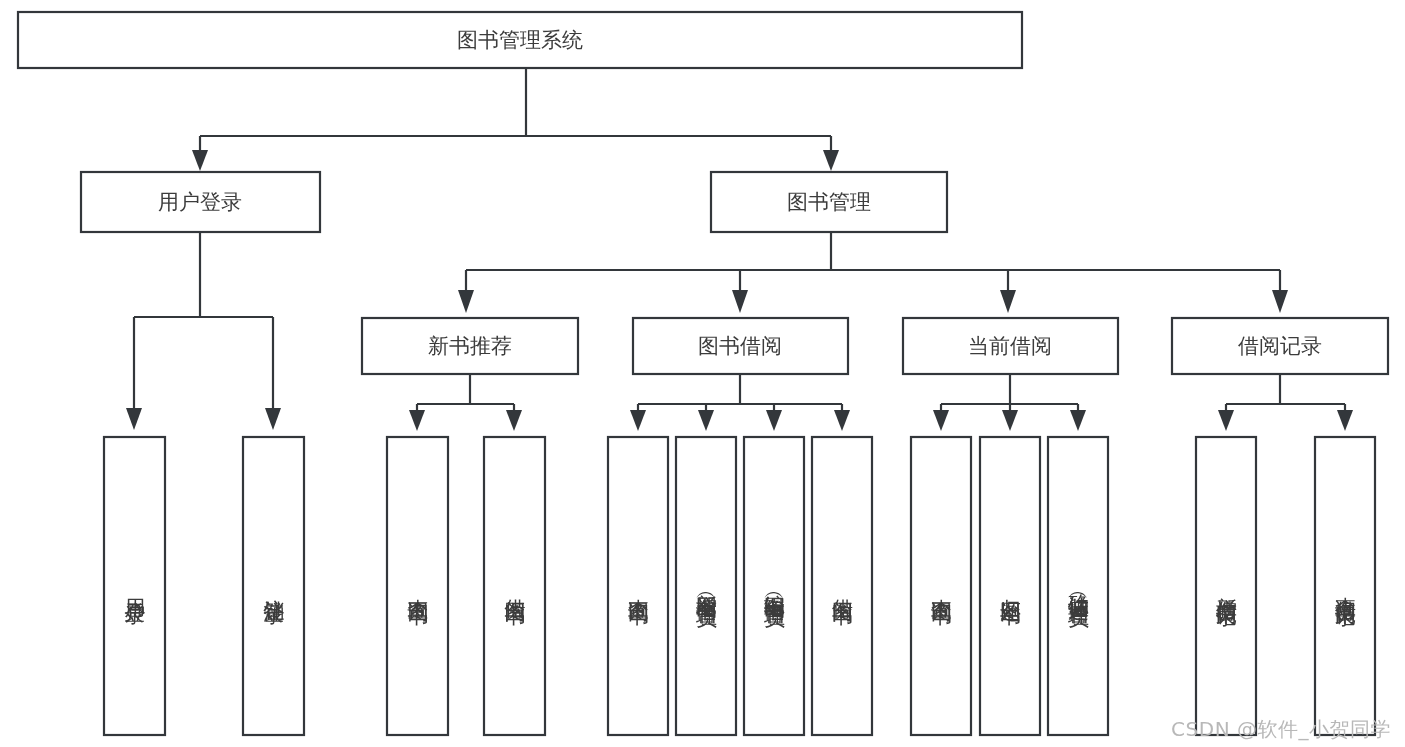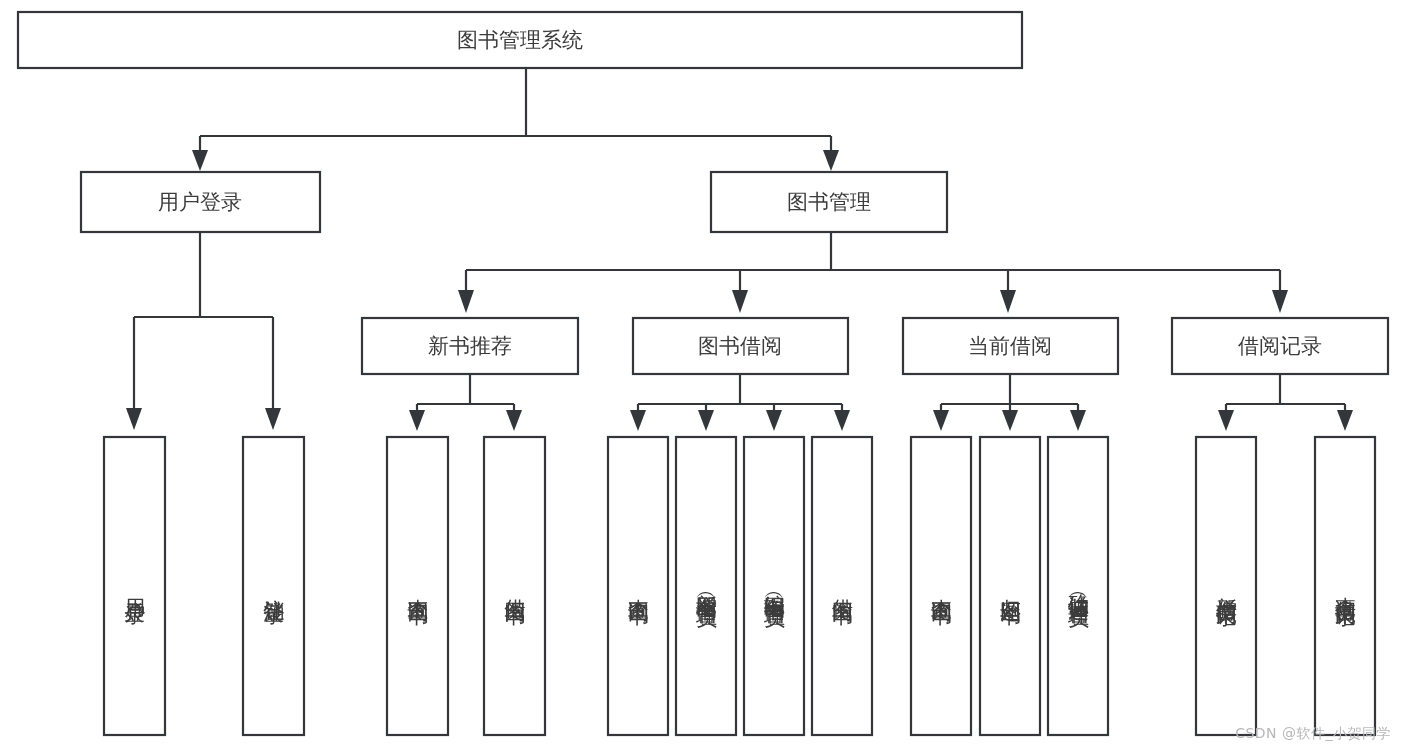--- a/index.html
+++ b/index.html
@@ -64,21 +64,21 @@
     justify-content: center;
     text-align: center;
     white-space: nowrap;
     pointer-events: none;
   }
   #watermark {
     position: absolute;
     right: 14px;
     bottom: 4px;
     font-family: "DejaVu Sans", "Liberation Sans", sans-serif;
-    font-size: 14px;
+    font-size: 20px;
     color: #b8b8b8;
     letter-spacing: 0.5px;
     white-space: nowrap;
   }
 </style>
 </head>
 <body>
 
 <div id="diagram-root">
 

